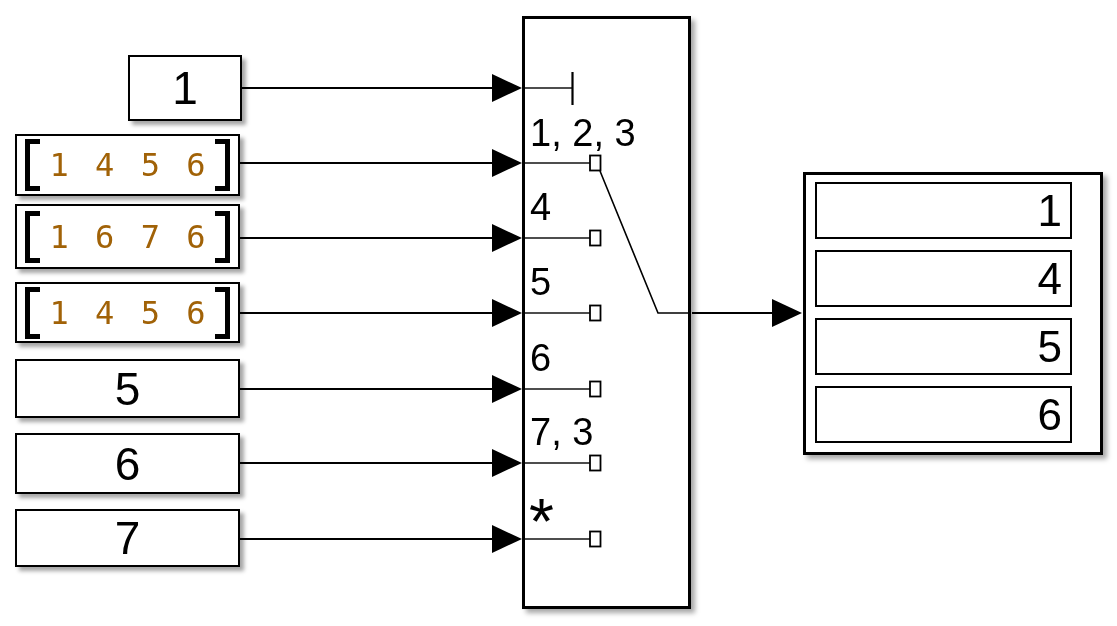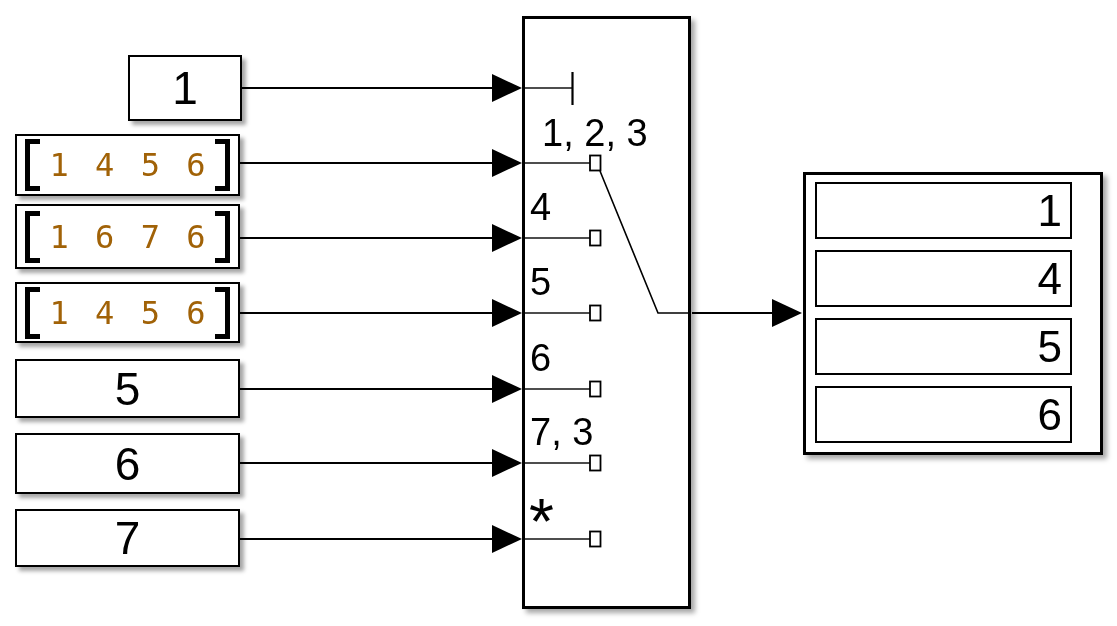--- a/index.html
+++ b/index.html
@@ -153,21 +153,21 @@
   <div class="block" style="left:15px; top:433px; width:225px; height:61px;">
     <span class="scalar-label">6</span>
   </div>
 
   <div class="block" style="left:15px; top:509px; width:225px; height:58px;">
     <span class="scalar-label">7</span>
   </div>
 
   <div id="switch-block"></div>
 
-  <span class="port-label" style="top:116px;margin-left:12px;">1, 2, 3</span>
+  <span class="port-label" style="top:116px;">1, 2, 3</span>
   <span class="port-label" style="top:190px;">4</span>
   <span class="port-label" style="top:265px;">5</span>
   <span class="port-label" style="top:341px;">6</span>
   <span class="port-label" style="top:415px;">7, 3</span>
   <span class="port-label star" style="top:490px; left:529px;">*</span>
 
   <div id="display-block">
     <div class="display-row">
       <span>1</span>
     </div>

